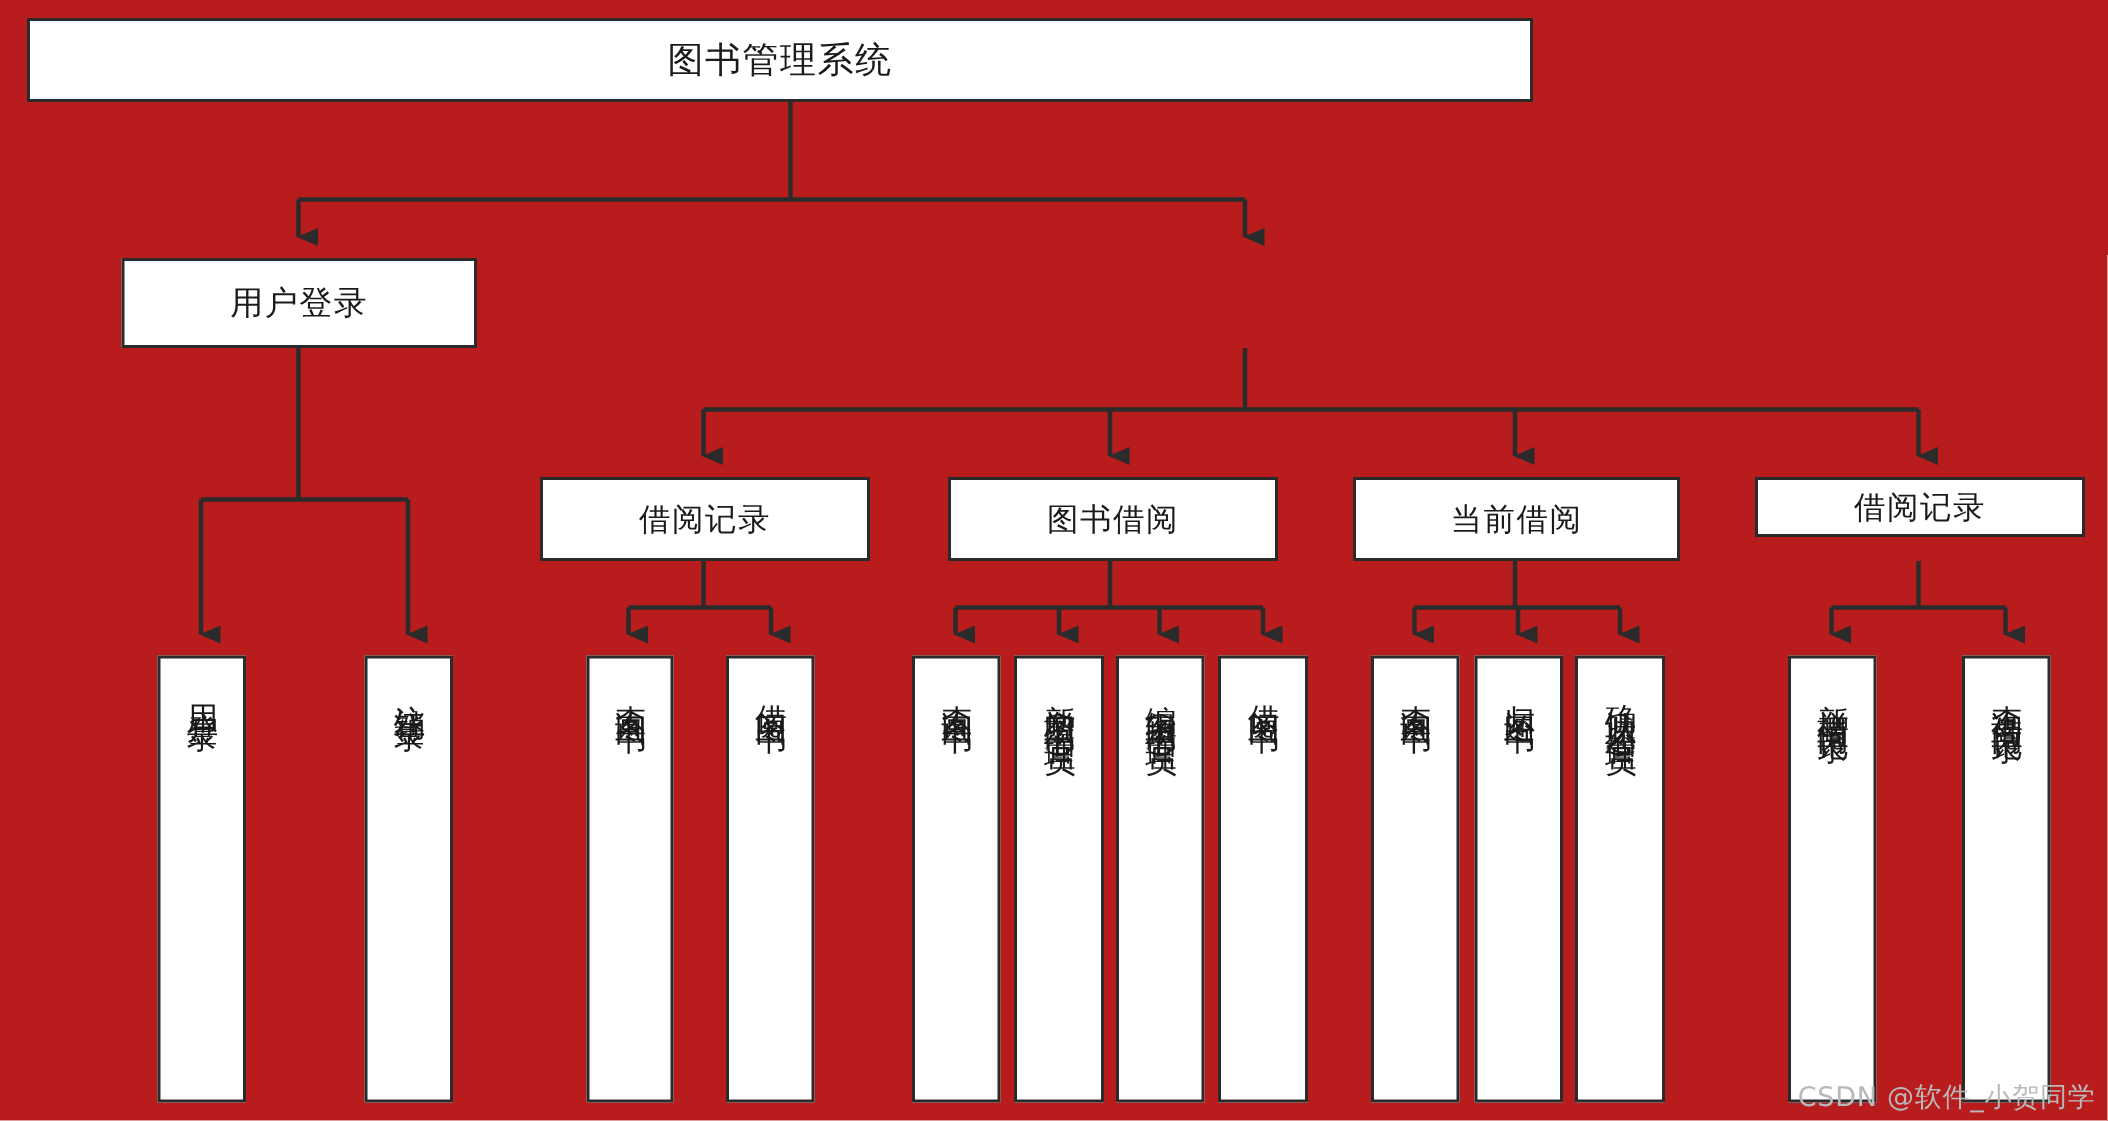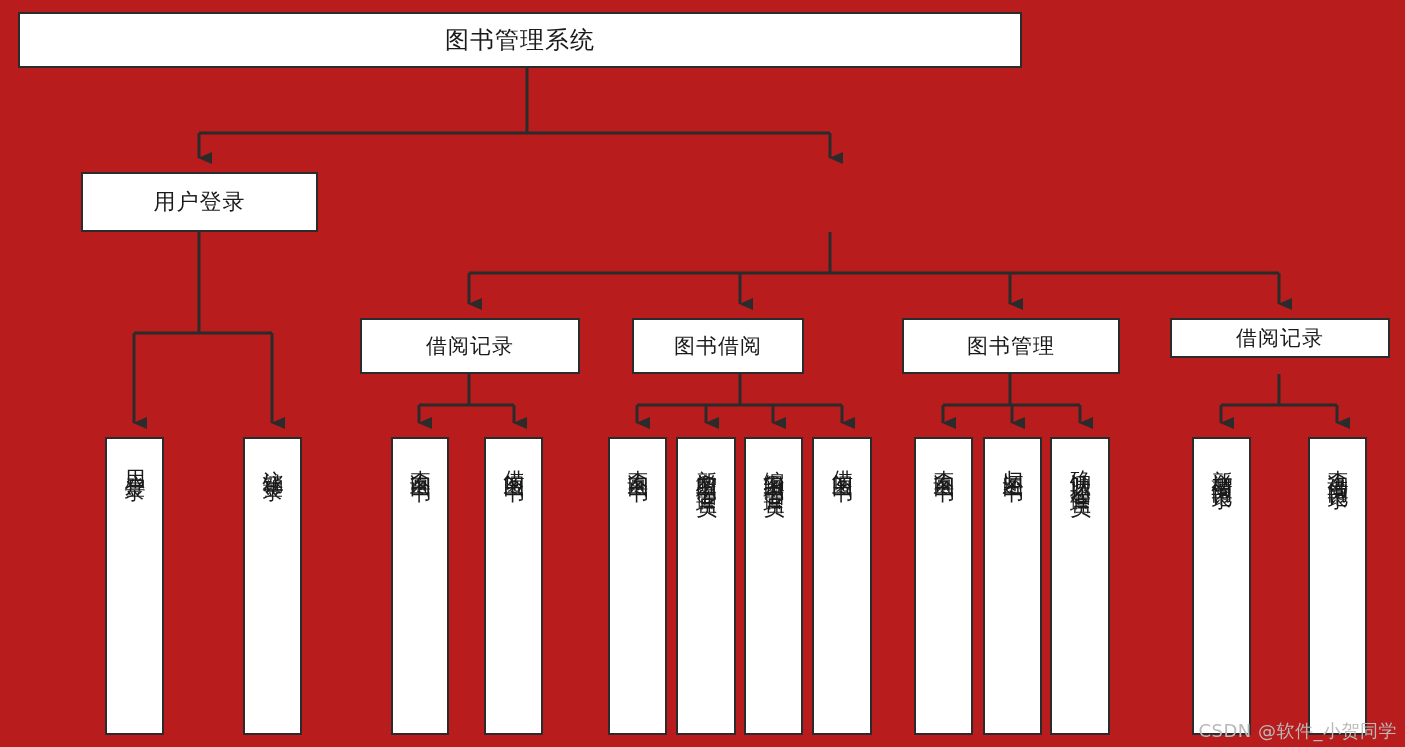--- a/index.html
+++ b/index.html
@@ -135,25 +135,25 @@
     <span class="htext">图书管理系统</span>
   </div>
 
   <div class="node level2" style="left: 81px; top: 172px; width: 237px; height: 60px;">
     <span class="htext">用户登录</span>
   </div>
 
   <div class="node level3" style="left: 360px; top: 318px; width: 220px; height: 56px;">
     <span class="htext">借阅记录</span>
   </div>
-  <div class="node level3" style="left: 632px; top: 318px; width: 172px; height: 56px;">
+  <div class="node level3" style="left: 632px; top: 318px; width: 220px; height: 56px;">
     <span class="htext">图书借阅</span>
   </div>
   <div class="node level3" style="left: 902px; top: 318px; width: 218px; height: 56px;">
-    <span class="htext">图书管理</span>
+    <span class="htext">当前借阅</span>
   </div>
   <div class="node level3" style="left: 1170px; top: 318px; width: 220px; height: 40px;">
     <span class="htext">借阅记录</span>
   </div>
 
   <div class="node leaf" style="left: 105px; top: 437px; width: 59px; height: 298px;">
     <span class="vtext">用户登录</span>
   </div>
   <div class="node leaf" style="left: 243px; top: 437px; width: 59px; height: 298px;">
     <span class="vtext">注销登录</span>

